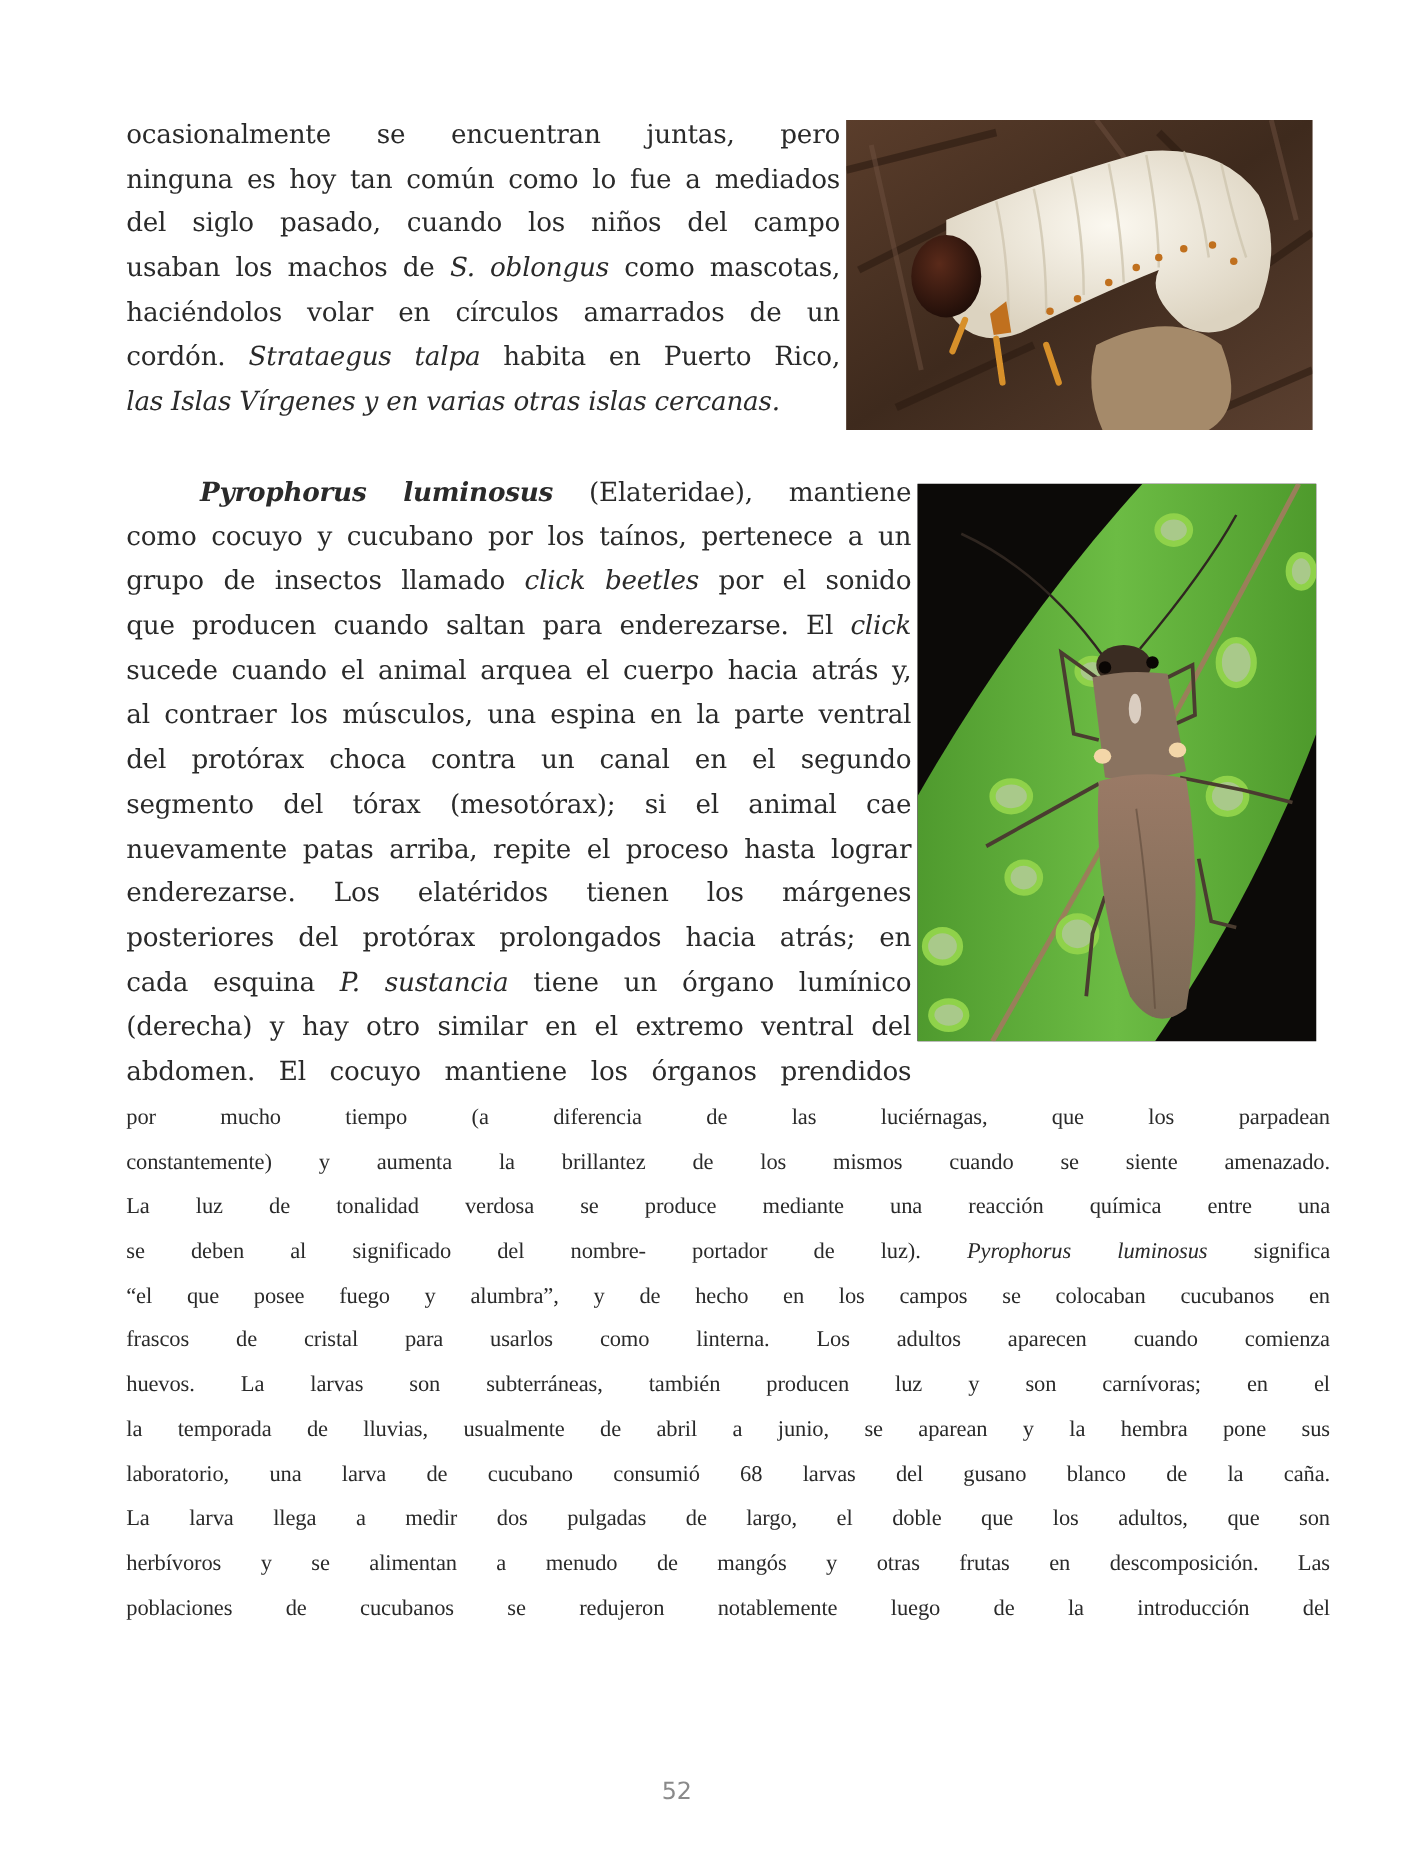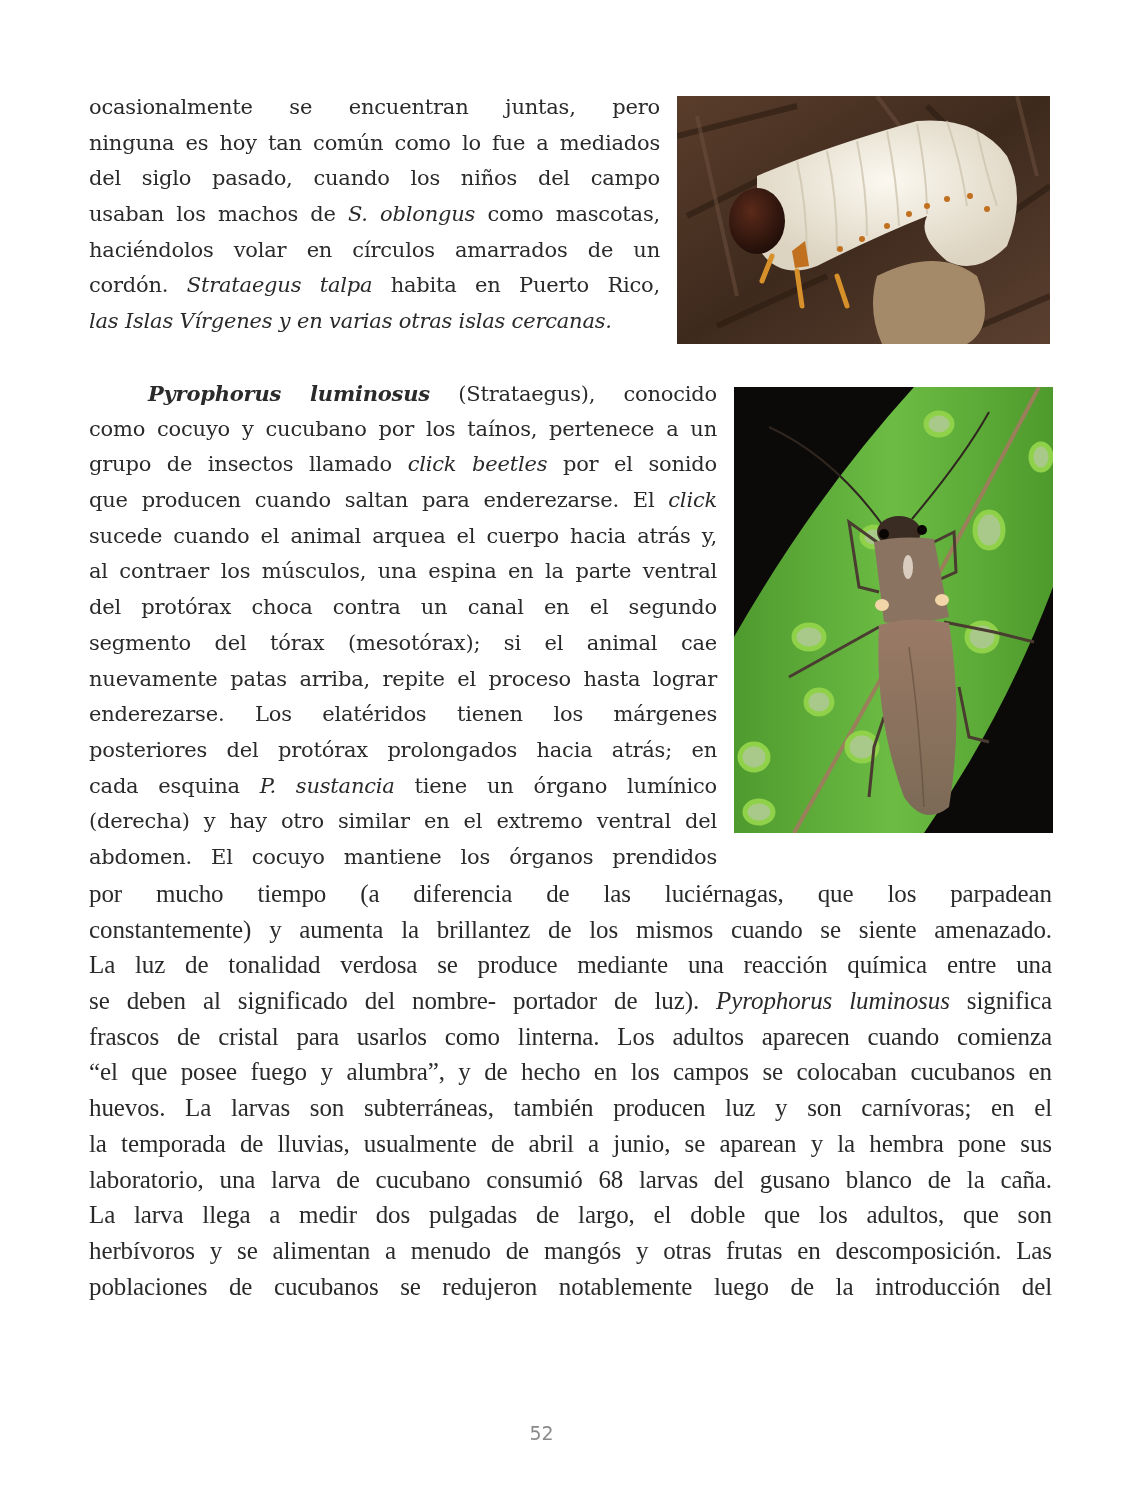--- a/index.html
+++ b/index.html
@@ -19,39 +19,40 @@
     position: absolute;
     left: 0; top: 0;
     width: 1141px;
     height: 1492px;
   }
   .block {
     position: absolute;
     font-size: 21px;
     line-height: 35.7px;
     letter-spacing: -0.2px;
+    margin-left: 12px;
   }
   .line {
     display: block;
     height: 35.7px;
     white-space: nowrap;
     text-align: justify;
     text-align-last: justify;
     overflow: visible;
   }
   .line.last {
     text-align-last: left;
     font-style: italic;
   }
   .line.indent {
     padding-left: 59px;
   }
   .cond {
     font-family: "Liberation Serif", "DejaVu Serif", serif;
-    font-size: 25px;
+    font-size: 18px;
     letter-spacing: -0.1px;
   }
   em { font-style: italic; }
   strong { font-weight: bold; }
 
   #block-1 { left: 89px; top: 90px; width: 571px; }
   #block-2 { left: 89px; top: 376px; width: 628px; }
   #block-3 { left: 89px; top: 876px; width: 963px; }
 
   .photo {
@@ -140,21 +141,21 @@
 
       <g stroke="#d7902a" stroke-width="5" stroke-linecap="round">
         <path d="M95 160 L85 185"></path>
         <path d="M120 175 L125 210"></path>
         <path d="M160 180 L170 210"></path>
       </g>
     </svg>
   </div>
 
   <div id="block-2" class="block">
-    <span class="line indent"><strong><em>Pyrophorus luminosus</em></strong><span> (Strataegus), conocido</span></span>
+    <span class="line indent"><strong><em>Pyrophorus luminosus</em></strong><span> (Elateridae), mantiene</span></span>
     <span class="line"><span>como cocuyo y cucubano por los taínos, pertenece a un</span></span>
     <span class="line"><span>grupo de insectos llamado </span><em>click beetles</em><span> por el sonido</span></span>
     <span class="line"><span>que producen cuando saltan para enderezarse. El </span><em>click</em></span>
     <span class="line"><span>sucede cuando el animal arquea el cuerpo hacia atrás y,</span></span>
     <span class="line"><span>al contraer los músculos, una espina en la parte ventral</span></span>
     <span class="line"><span>del protórax choca contra un canal en el segundo</span></span>
     <span class="line"><span>segmento del tórax (mesotórax); si el animal cae</span></span>
     <span class="line"><span>nuevamente patas arriba, repite el proceso hasta lograr</span></span>
     <span class="line"><span>enderezarse. Los elatéridos tienen los márgenes</span></span>
     <span class="line"><span>posteriores del protórax prolongados hacia atrás; en</span></span>
@@ -219,22 +220,22 @@
       <path d="M145 238 Q180 228 215 236 Q230 330 215 420 Q190 440 170 410 Q140 330 145 238 Z" fill="url(#elytra)"></path>
       <path d="M175 260 Q185 330 190 420" stroke="#5e4a3a" stroke-width="1.5" fill="none" opacity="0.6"></path>
     </svg>
   </div>
 
   <div id="block-3" class="block cond">
     <span class="line"><span>por mucho tiempo (a diferencia de las luciérnagas, que los parpadean</span></span>
     <span class="line"><span>constantemente) y aumenta la brillantez de los mismos cuando se siente amenazado.</span></span>
     <span class="line"><span>La luz de tonalidad verdosa se produce mediante una reacción química entre una</span></span>
     <span class="line"><span>se deben al significado del nombre- portador de luz). </span><em>Pyrophorus luminosus</em><span> significa</span></span>
+    <span class="line"><span>“el que posee fuego y alumbra”, y de hecho en los campos se colocaban cucubanos en</span></span>
     <span class="line"><span>frascos de cristal para usarlos como linterna. Los adultos aparecen cuando comienza</span></span>
-    <span class="line"><span>“el que posee fuego y alumbra”, y de hecho en los campos se colocaban cucubanos en</span></span>
     <span class="line"><span>huevos. La larvas son subterráneas, también producen luz y son carnívoras; en el</span></span>
     <span class="line"><span>la temporada de lluvias, usualmente de abril a junio, se aparean y la hembra pone sus</span></span>
     <span class="line"><span>laboratorio, una larva de cucubano consumió 68 larvas del gusano blanco de la caña.</span></span>
     <span class="line"><span>La larva llega a medir dos pulgadas de largo, el doble que los adultos, que son</span></span>
     <span class="line"><span>herbívoros y se alimentan a menudo de mangós y otras frutas en descomposición. Las</span></span>
     <span class="line"><span>poblaciones de cucubanos se redujeron notablemente luego de la introducción del</span></span>
   </div>
 
   <div class="page-number">52</div>
 </div>

